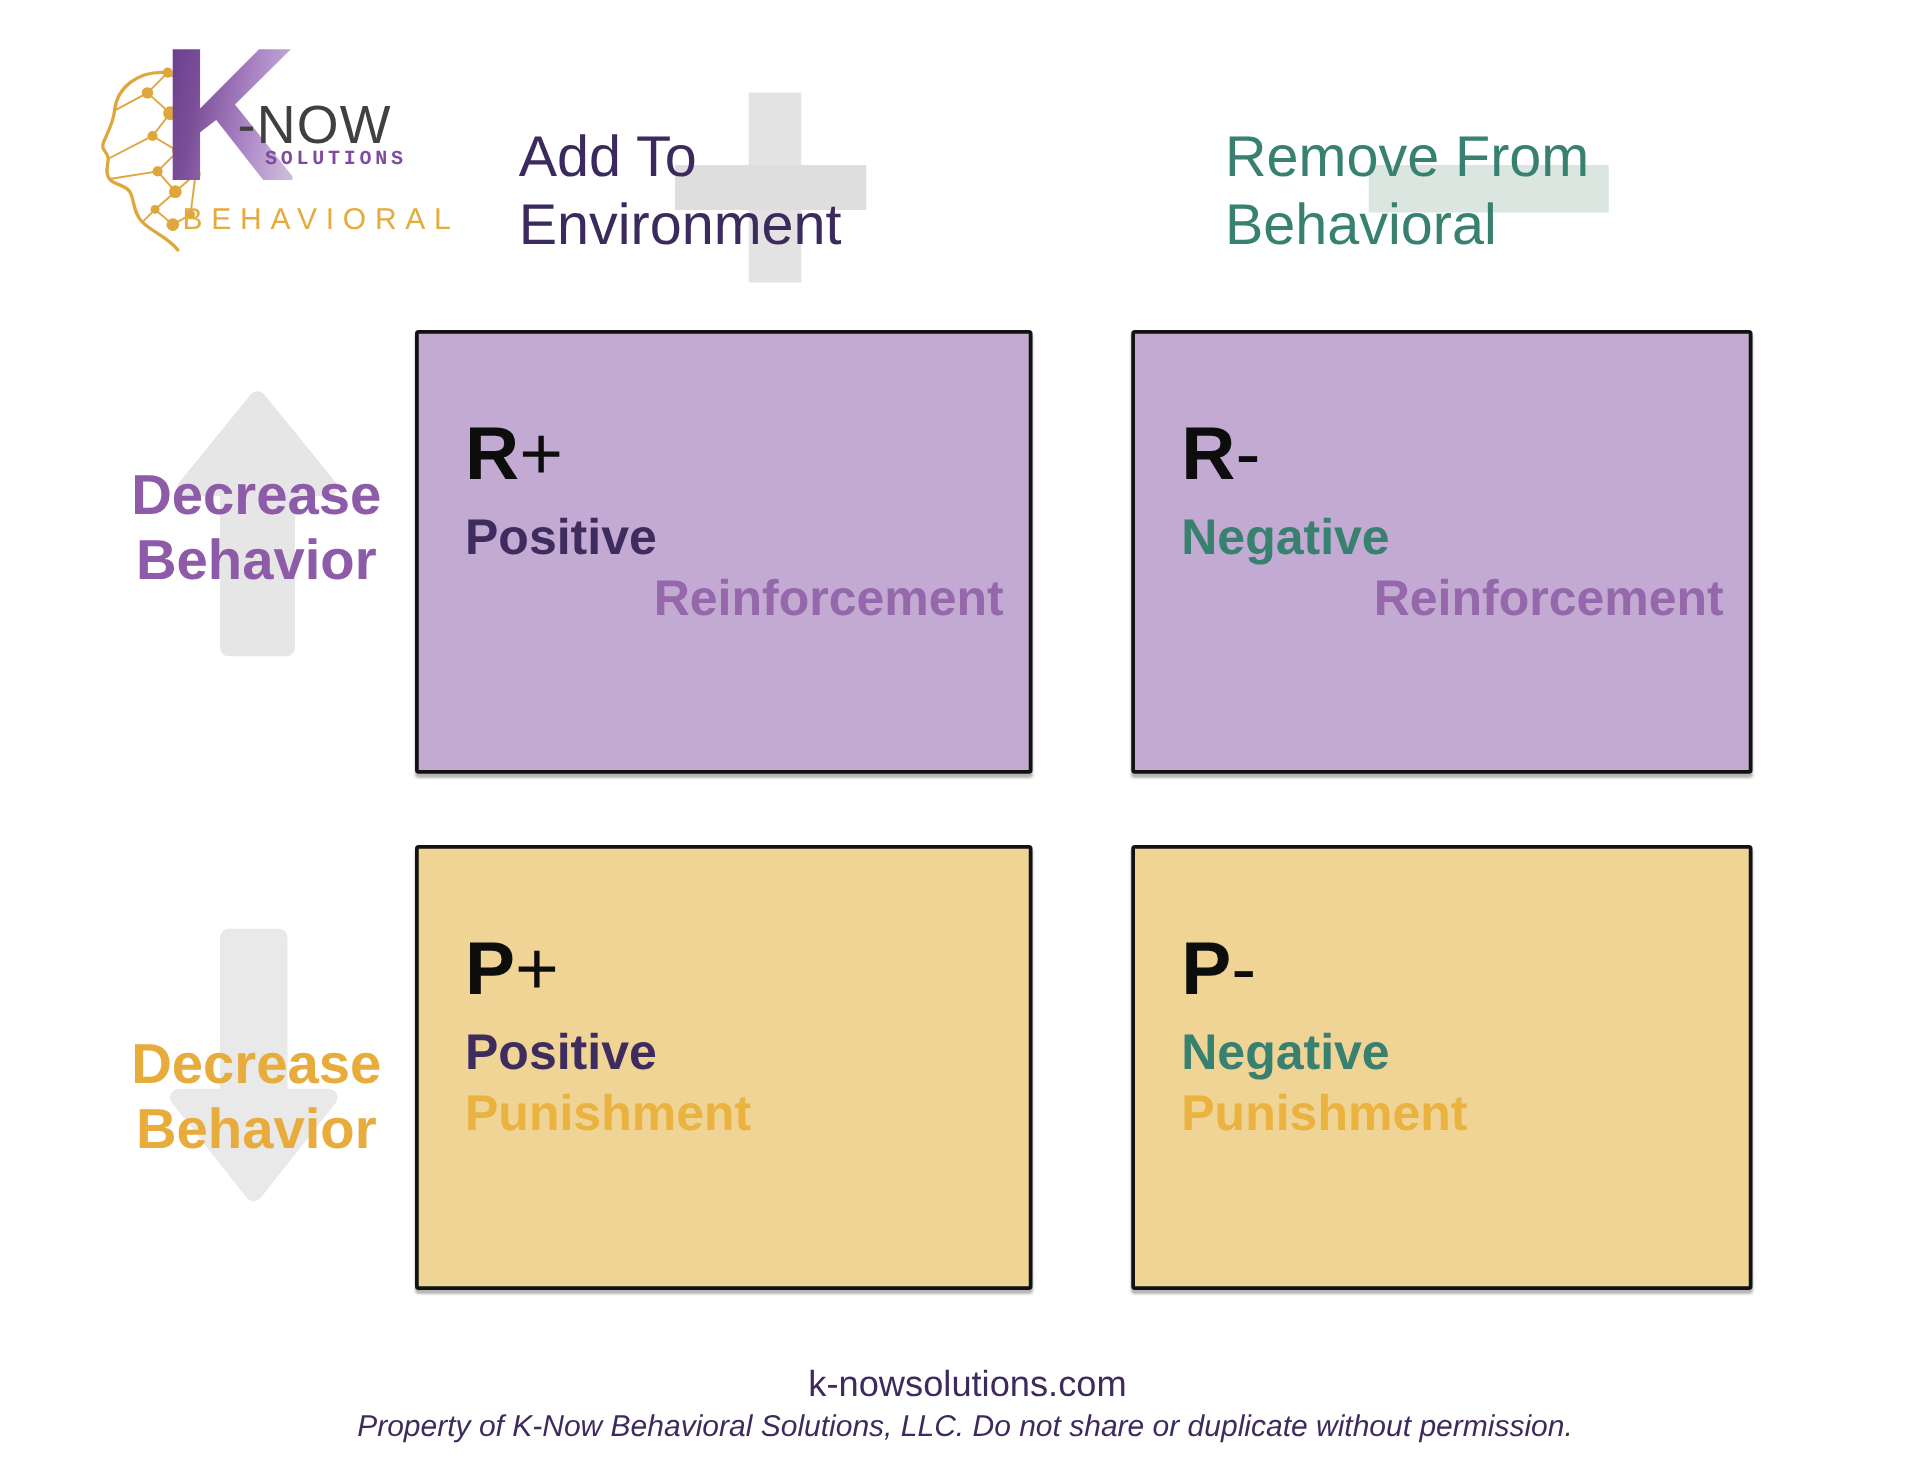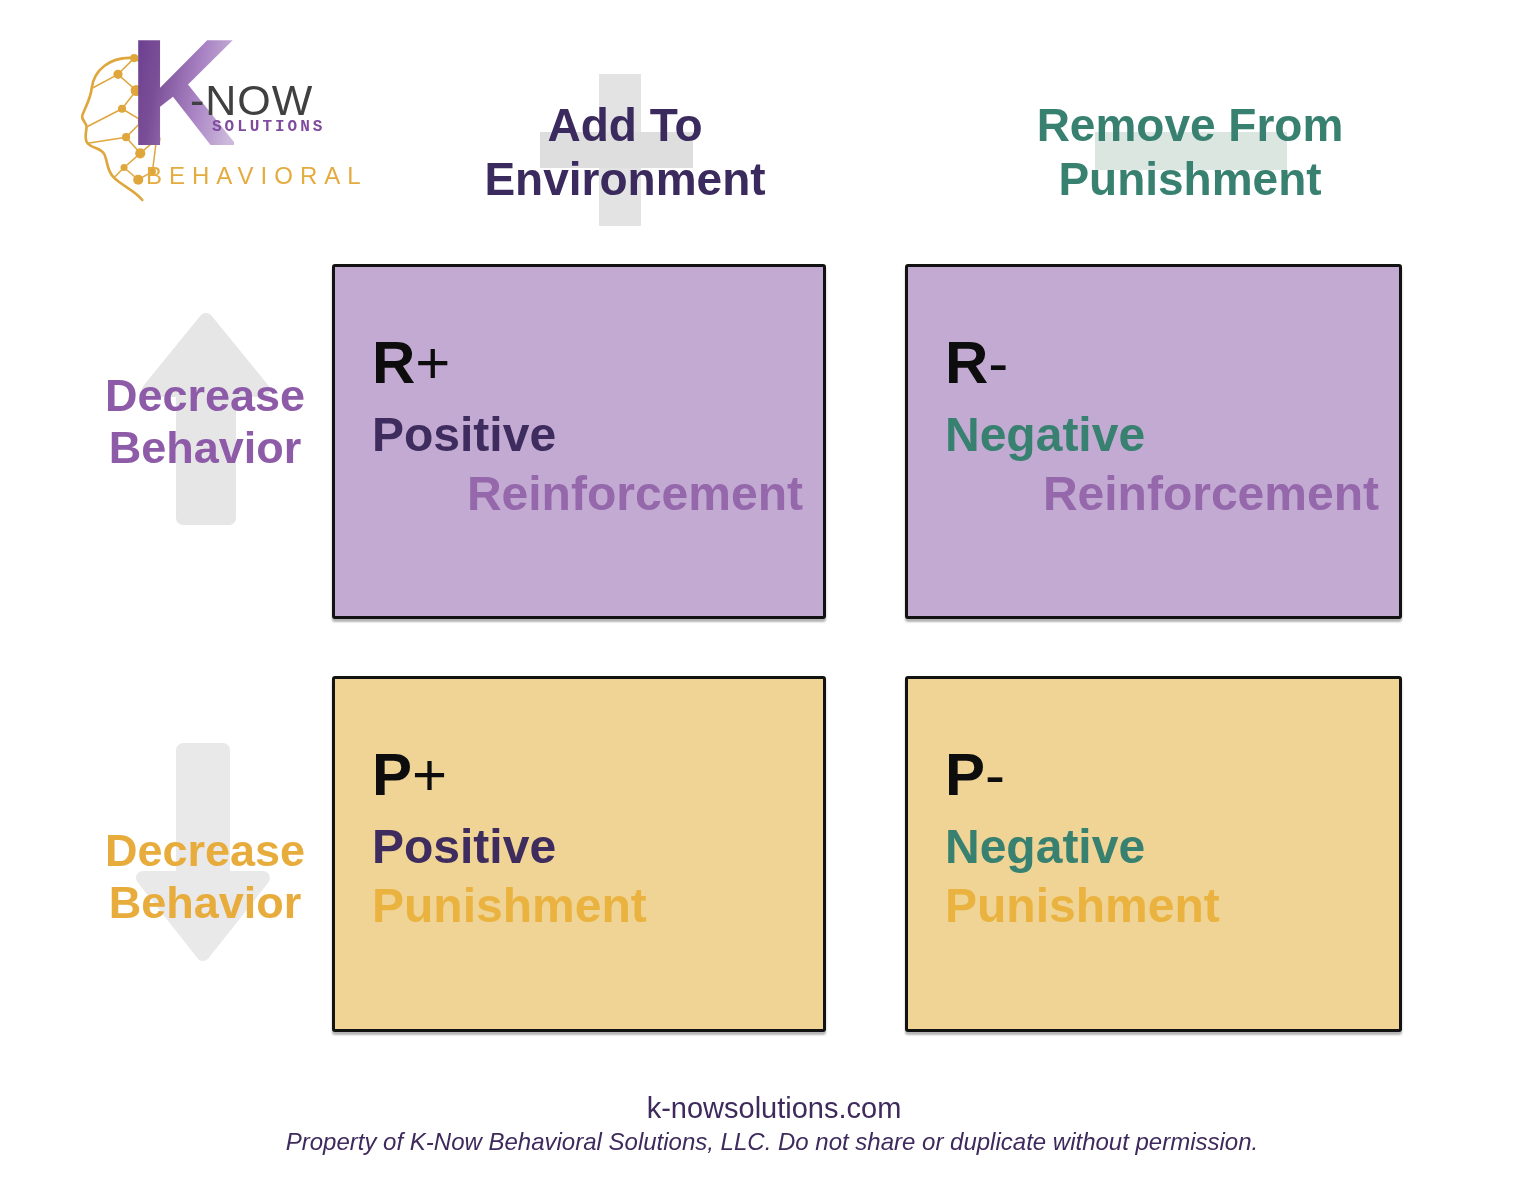--- a/index.html
+++ b/index.html
@@ -38,21 +38,21 @@
   .plus-shape { position:absolute; left:540px; top:74px; width:153px; height:152px; }
   .plus-v { position:absolute; left:59px; top:0; width:42px; height:152px; background:#e3e3e3; }
   .plus-h { position:absolute; left:0; top:58px; width:153px; height:36px; background:#dedede; }
   .minus-shape { position:absolute; left:1095px; top:132px; width:192px; height:38px; background:#dce6e1; }
   .arrow-svg { position:absolute; }
   .arrow-up-svg { left:141px; top:310px; }
   .arrow-down-svg { left:133px; top:740px; }
 
   
   .col-header {
-    position:absolute; width:420px; text-align:center; font-weight:bold;
+    position:absolute; width:420px; font-weight:normal;
     font-size:46px; line-height:1.18; white-space:pre-line;
   }
   .add-header { left:415px; top:98px; color:#3b2a5d; }
   .remove-header { left:980px; top:98px; color:#38806f; }
   .row-label {
     position:absolute; width:300px; text-align:center; font-weight:bold;
     font-size:45px; line-height:1.16; white-space:pre-line;
   }
   .increase-label { left:55px; top:370px; color:#8d5ba8; }
   .decrease-label { left:55px; top:784px; color:#e7ac3c;margin-top:41px; }
@@ -64,21 +64,21 @@
   }
   .quad.lavender { background:#c3aad2; }
   .quad.tan { background:#efd495; }
   .q1 { left:332px; top:264px; width:494px; height:355px; }
   .q2 { left:905px; top:264px; width:497px; height:355px; }
   .q3 { left:332px; top:676px; width:494px; height:356px; }
   .q4 { left:905px; top:676px; width:497px; height:356px; }
   .abbr { font-size:60px; line-height:1.05; color:#0d0d0d; margin-bottom:12px; }
   .abbr-letter { font-weight:bold; }
   .abbr-sign { font-weight:400; }
-  .q-word { font-size:48px; font-weight:bold; line-height:1.22; }
+  .q-word { font-size:40px; font-weight:bold; line-height:1.22; }
   .c-darkpurple { color:#3e2c5e; }
   .c-teal { color:#38806f; }
   .c-midpurple { color:#9468ab;text-align:right; }
   .c-gold { color:#eab23f; }
 
   
   .site-url {
     position:absolute; left:0; top:1092px; width:1548px; text-align:center;
     font-size:29px; color:#3e2a5c; letter-spacing:0px;
   }
@@ -151,21 +151,21 @@
     <polygon points="65,10 122,80 88,80 88,208 42,208 42,80 8,80" fill="#e6e6e6" stroke="#e6e6e6" stroke-width="14" stroke-linejoin="round"></polygon>
   </svg>
 
   <svg class="arrow-svg arrow-down-svg" width="140" height="230" viewBox="0 0 140 230">
     <polygon points="50,10 90,10 90,138 130,138 70,214 10,138 50,138" fill="#e9e9e9" stroke="#e9e9e9" stroke-width="14" stroke-linejoin="round"></polygon>
   </svg>
 
   <div class="col-header add-header">Add To
 Environment</div>
   <div class="col-header remove-header">Remove From
-Punishment</div>
+Behavioral</div>
 
   <div class="row-label increase-label">Decrease
 Behavior</div>
   <div class="row-label decrease-label">Decrease
 Behavior</div>
 
   <div class="quad lavender q1">
     <div class="abbr"><span class="abbr-letter">R</span><span class="abbr-sign">+</span></div>
     <div class="q-word c-darkpurple">Positive</div>
     <div class="q-word c-midpurple">Reinforcement</div>

